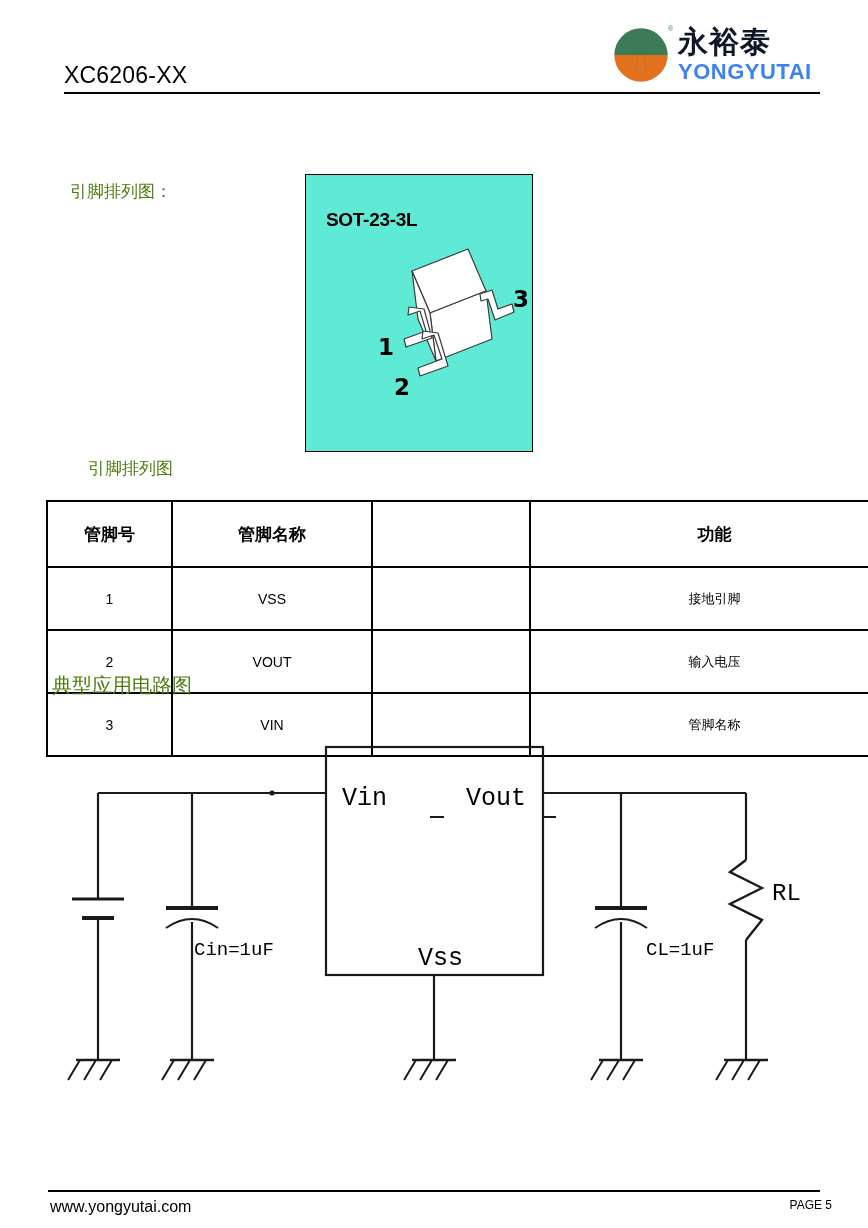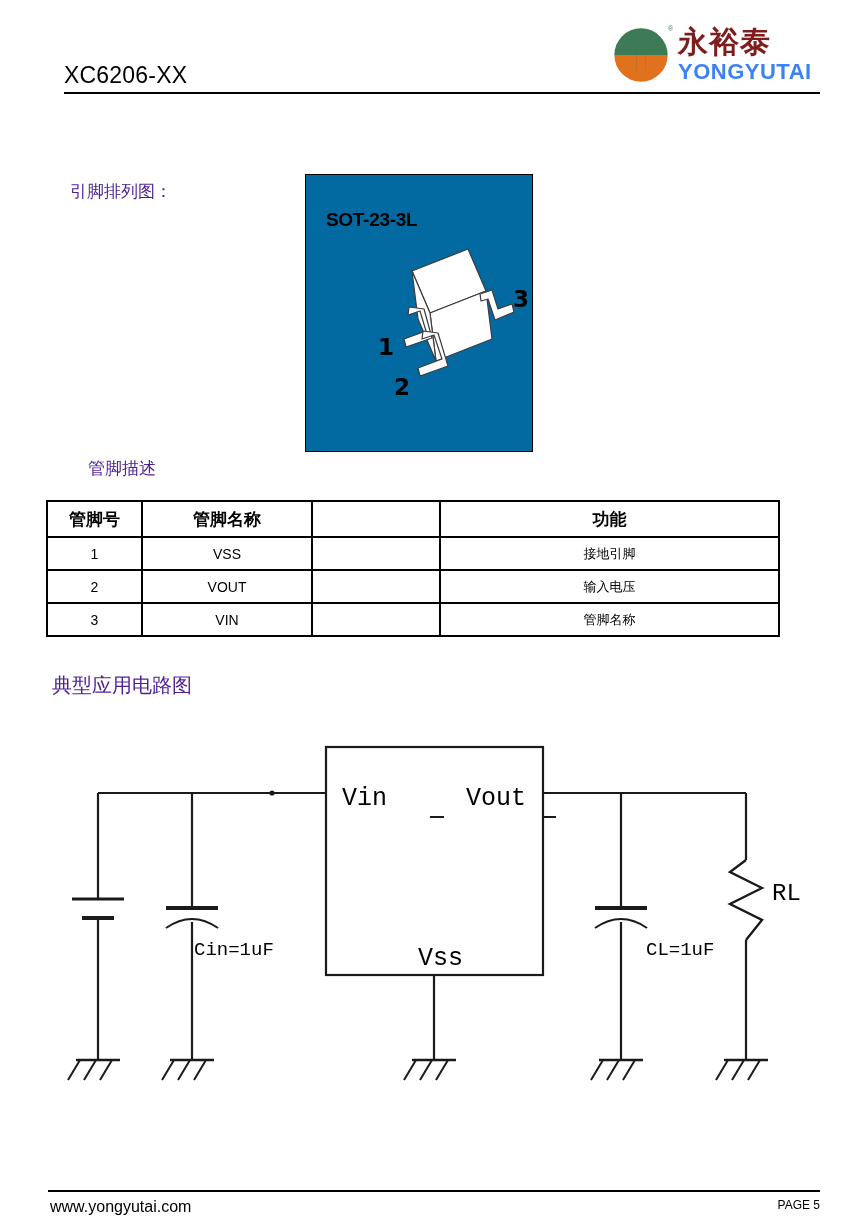--- a/index.html
+++ b/index.html
@@ -55,41 +55,41 @@
     left: 56px; top: 1px;
     font-size: 7px;
     color: #3d7a56;
   }
   #logo-cn {
     position: absolute;
     left: 66px; top: 2px;
     font-size: 30px;
     font-weight: bold;
     letter-spacing: 1px;
-    color: #7f1d1d;
+    color: #0f172a;
     line-height: 32px;
     font-family: "DejaVu Sans", sans-serif;
     white-space: nowrap;
   }
   #logo-en {
     position: absolute;
     left: 66px; top: 36px;
     font-size: 22px;
     font-weight: bold;
     letter-spacing: 0.5px;
     color: #3b82f6;
     line-height: 24px;
     white-space: nowrap;
   }
 
   
   .cn-label {
     position: absolute;
     font-family: "DejaVu Sans", sans-serif;
-    color: #4c1d95;
+    color: #4d7c0f;
     white-space: nowrap;
   }
   #pin-arrangement-label {
     left: 70px; top: 180px;
     font-size: 17px;
   }
   #pin-desc-label {
     left: 88px; top: 457px;
     font-size: 17px;
   }
@@ -98,21 +98,21 @@
     font-size: 20px;
     margin-top: 20px;
   }
 
   
   #package-box {
     position: absolute;
     left: 305px; top: 174px;
     width: 228px; height: 278px;
     border: 1px solid #000;
-    background: #0369a1;
+    background: #5eead4;
     box-sizing: border-box;
   }
   #package-name {
     position: absolute;
     left: 20px; top: 34px;
     font-size: 19px;
     font-weight: bold;
     letter-spacing: -0.3px;
     color: #000;
   }
@@ -126,21 +126,21 @@
   #pin-table {
     position: absolute;
     left: 46px; top: 500px;
     width: 724px;
     border-collapse: collapse;
     table-layout: fixed;
   }
   #pin-table td, #pin-table th {
     border: 2px solid #000;
     text-align: center;
-    padding: 0;
+    padding: 15px;
     font-weight: normal;
   }
   #pin-table thead th {
     height: 34px;
     font-size: 17px;
     font-weight: bold;
     font-family: "DejaVu Sans", sans-serif;
   }
   #pin-table tbody td {
     height: 31px;
@@ -173,21 +173,21 @@
     background: #000;
   }
   #footer-url {
     position: absolute;
     left: 50px; top: 1198px;
     font-size: 16px;
     color: #000;
   }
   #footer-page {
     position: absolute;
-    right: 48px; top: 1198px;
+    right: 36px; top: 1198px;
     font-size: 12px;
     color: #000;
   }
 </style>
 </head>
 <body>
 
 <div id="page">
 
   <div id="header">
@@ -233,21 +233,21 @@
         <path d="M58 104 L70 100 L78 124 L54 133 L56 141 L84 131 L74 98 L59 96 Z"></path>
       </g>
       <g fill="#000000" font-family="DejaVu Sans, sans-serif" font-size="23" font-weight="bold">
         <text x="14" y="120">1</text>
         <text x="30" y="160">2</text>
         <text x="149" y="72">3</text>
       </g>
     </svg>
   </div>
 
-  <div class="cn-label" id="pin-desc-label">管脚描述</div>
+  <div class="cn-label" id="pin-desc-label">引脚排列图</div>
 
   <table id="pin-table">
     <thead>
       <tr>
         <th class="col-no">管脚号</th>
         <th class="col-name">管脚名称</th>
         <th class="col-mid"></th>
         <th class="col-fn">功能</th>
       </tr>
     </thead>

